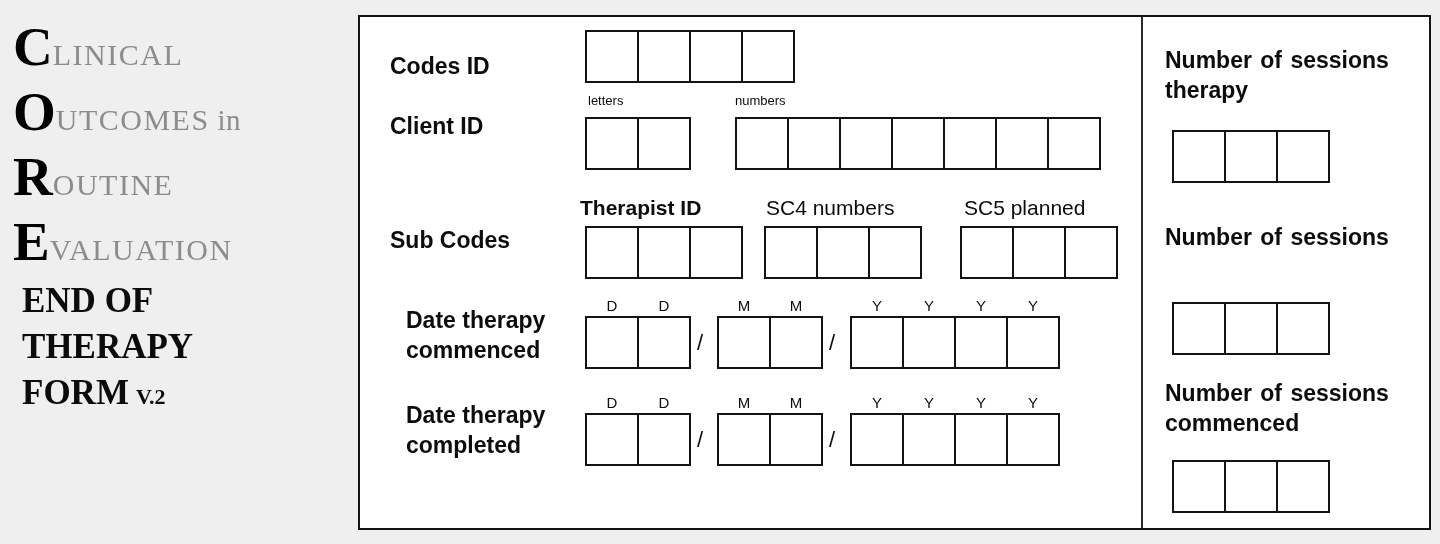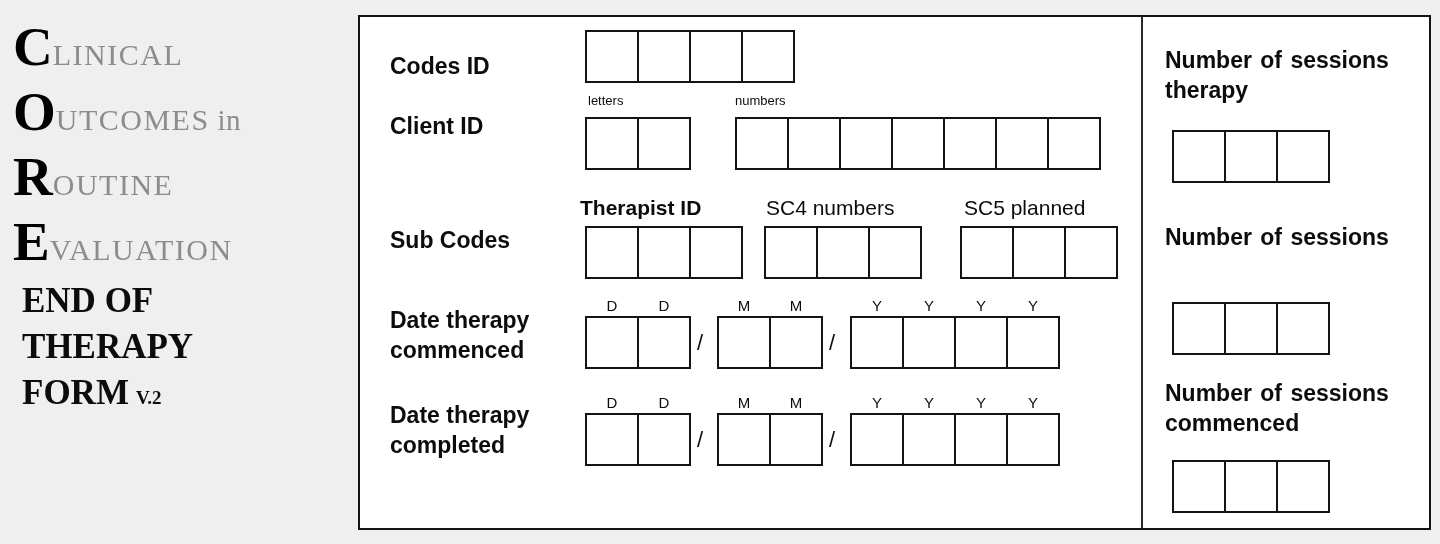--- a/index.html
+++ b/index.html
@@ -13,33 +13,33 @@
 
   
   .brand{position:absolute;left:13px;top:14px;font-family:"Liberation Serif",serif;}
   .brand-line{height:65px;line-height:65px;white-space:nowrap;}
   .init{font-size:55px;font-weight:bold;color:#000;}
   .rest{font-size:30px;color:var(--title-gray);letter-spacing:1.5px;}
   .sfx{font-size:29px;color:var(--title-gray);letter-spacing:0.5px;}
 
   .form-title{position:absolute;left:13px;top:278px;font-family:"Liberation Serif",serif;
     font-weight:bold;font-size:35px;line-height:46px;color:var(--text);white-space:nowrap;margin-left:9px;}
-  .form-title .ver{font-size:19px;margin-left:7px;}
+  .form-title .ver{font-size:22px;margin-left:7px;}
 
   
   .main-box{position:absolute;left:358px;top:15px;width:1073px;height:515px;
     background:var(--panel-bg);border:2px solid var(--line);}
   .divider{position:absolute;left:781px;top:0;width:2px;height:100%;background:#2a2a2a;}
 
   .lbl{position:absolute;white-space:nowrap;color:var(--text);}
   .lbl.main{font-size:23px;font-weight:bold;}
   .lbl.small{font-size:13px;}
   .lbl.subh{font-size:21px;}
   .lbl.subh.b{font-weight:bold;}
-  .lbl.twoline{line-height:30px;}
+  .lbl.twoline{line-height:30px;margin-left:16px;}
   .lbl.sess{font-size:23px;font-weight:bold;line-height:30px;word-spacing:2px;}
 
   .boxrow{position:absolute;display:flex;}
   .cell{width:54px;height:53px;background:var(--panel-bg);
     border:2px solid var(--line);margin-left:-2px;}
   .cell:first-child{margin-left:0;}
 
   .letterrow{position:absolute;display:flex;}
   .letterrow .cl{width:54px;margin-left:-2px;text-align:center;
     font-size:15px;color:var(--text);}

